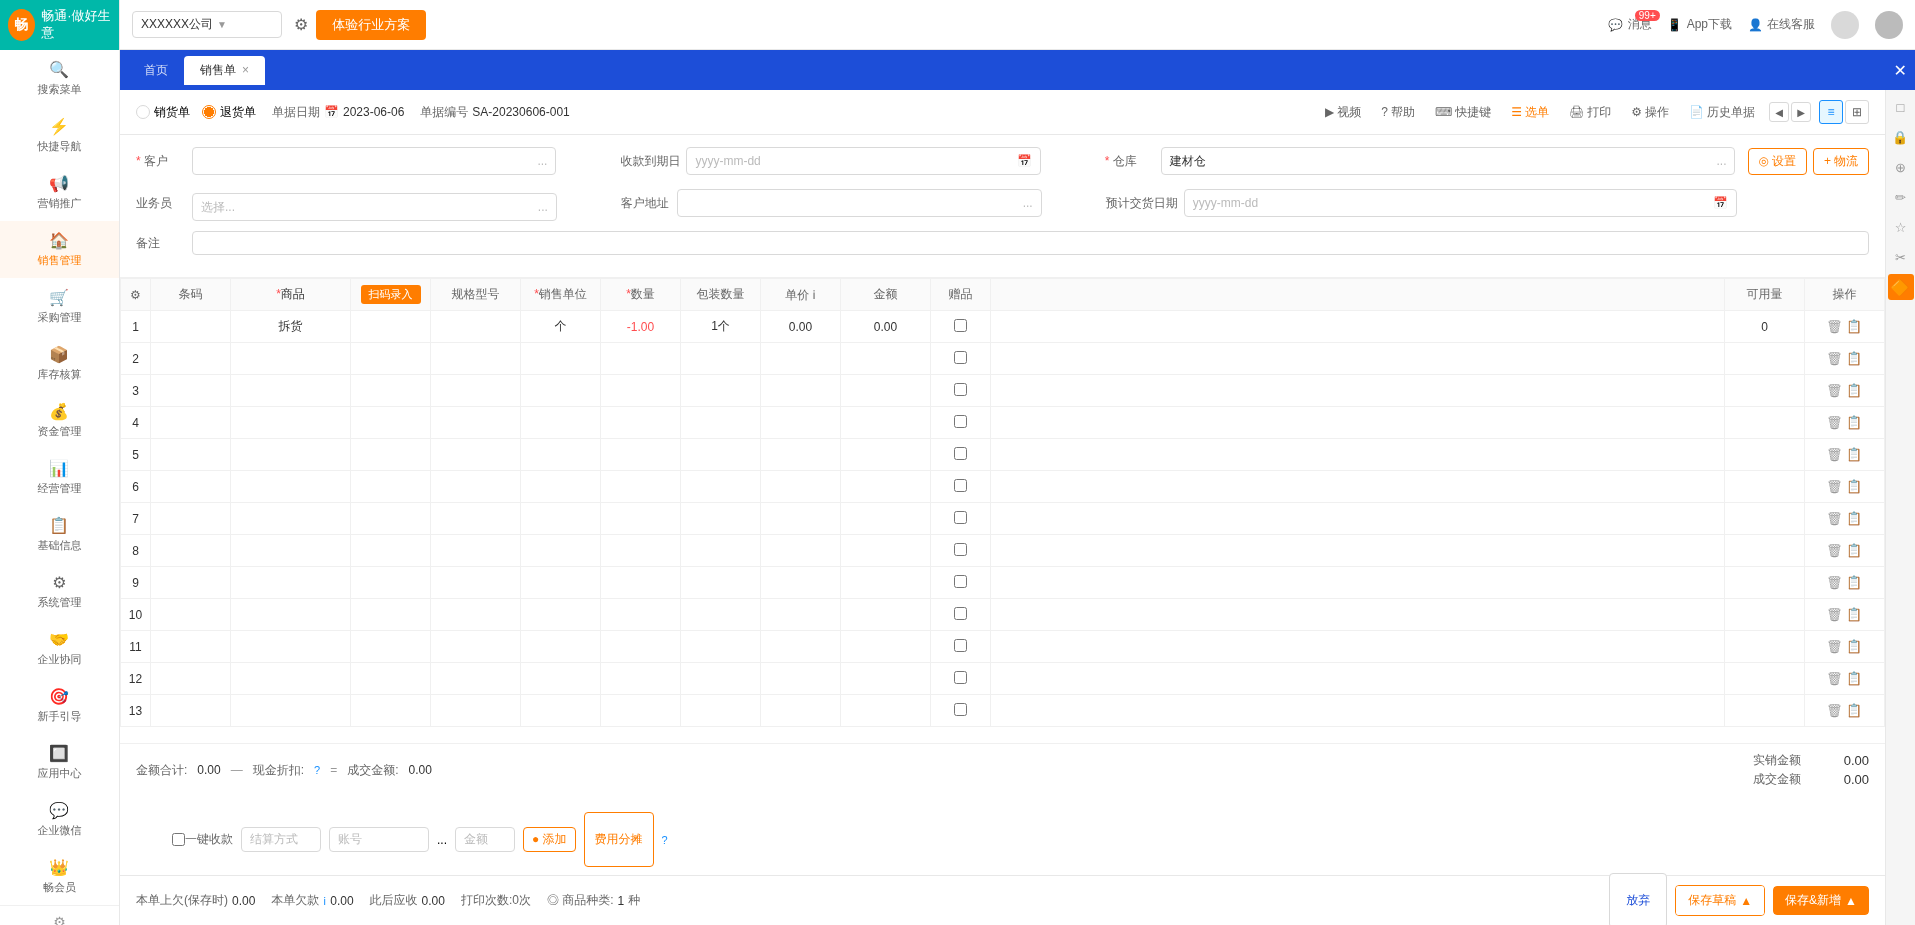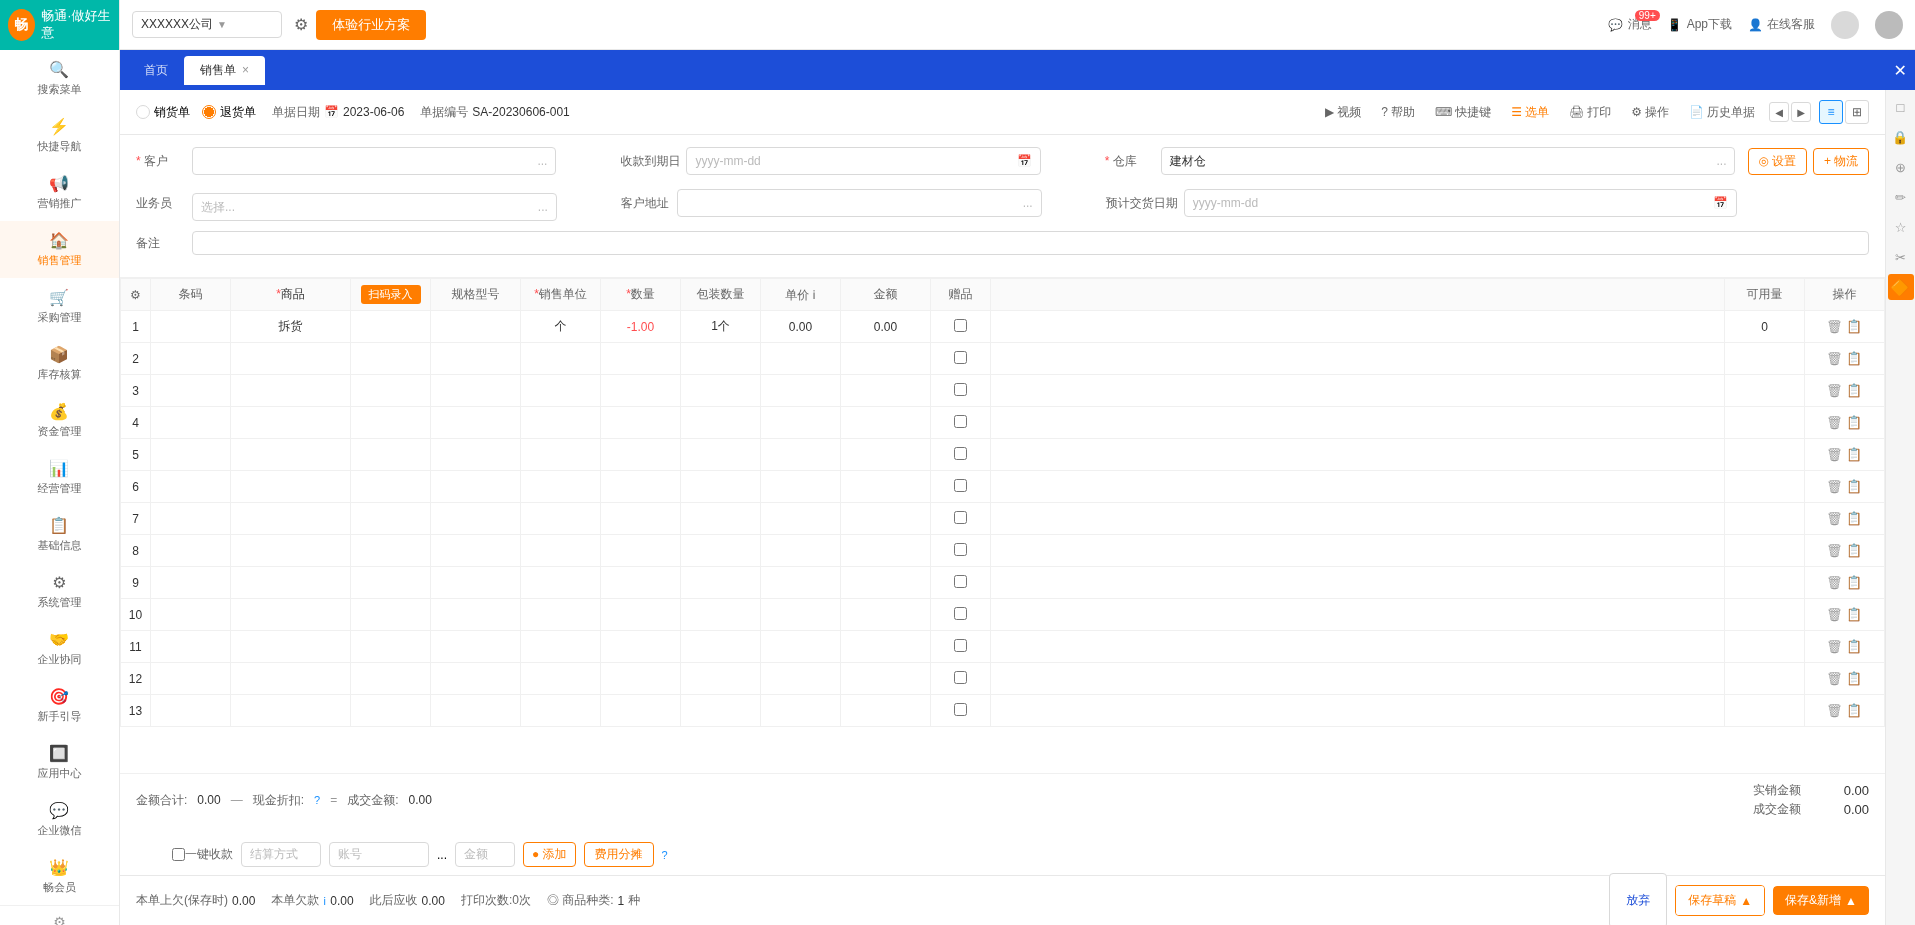--- a/index.html
+++ b/index.html
@@ -115,21 +115,21 @@
     .amount-label { color: #666; }
     .amount-value { color: #333; font-weight: 500; }
     .minus-sign { color: #999; }
     .equals-sign { color: #999; }
     .payment-row { display: flex; align-items: center; gap: 8px; }
     .checkbox-label { display: flex; align-items: center; cursor: pointer; color: #666; margin-left: 36px; }
     .select-field { border: 1px solid #d9d9d9; border-radius: 4px; padding: 3px 8px; min-width: 80px; color: #bbb; }
     .account-field { border: 1px solid #d9d9d9; border-radius: 4px; padding: 3px 8px; min-width: 100px; color: #bbb; }
     .amount-field { border: 1px solid #d9d9d9; border-radius: 4px; padding: 3px 8px; min-width: 60px; color: #bbb; }
     .add-btn { color: #ff7d00; border: 1px solid #ff7d00; border-radius: 4px; padding: 3px 8px; cursor: pointer; background: white; }
-    .expense-btn { background: white; border: 1px solid #ff7d00; color: #ff7d00; border-radius: 4px; padding: 3px 10px; cursor: pointer; }
+    .expense-btn { background: white; border: 1px solid #ff7d00; color: #ff7d00; border-radius: 4px; padding: 18px 10px; cursor: pointer; }
     .right-summary { margin-left: auto; display: flex; flex-direction: column; gap: 2px; text-align: right; }
     .summary-row { display: flex; align-items: center; justify-content: flex-end; gap: 8px; }
     .summary-label { color: #666; font-size: 12px; }
     .summary-value { color: #333; font-size: 13px; min-width: 60px; text-align: right; }
 
     
     .status-bar { background: white; padding: 8px 16px; border-top: 1px solid #e8e8e8; display: flex; align-items: center; gap: 16px; height: 50px; }
     .status-item { display: flex; align-items: center; gap: 4px; color: #666; font-size: 12px; }
     .status-value { color: #333; }
     .info-icon { color: #1890ff; font-size: 11px; cursor: pointer; }

